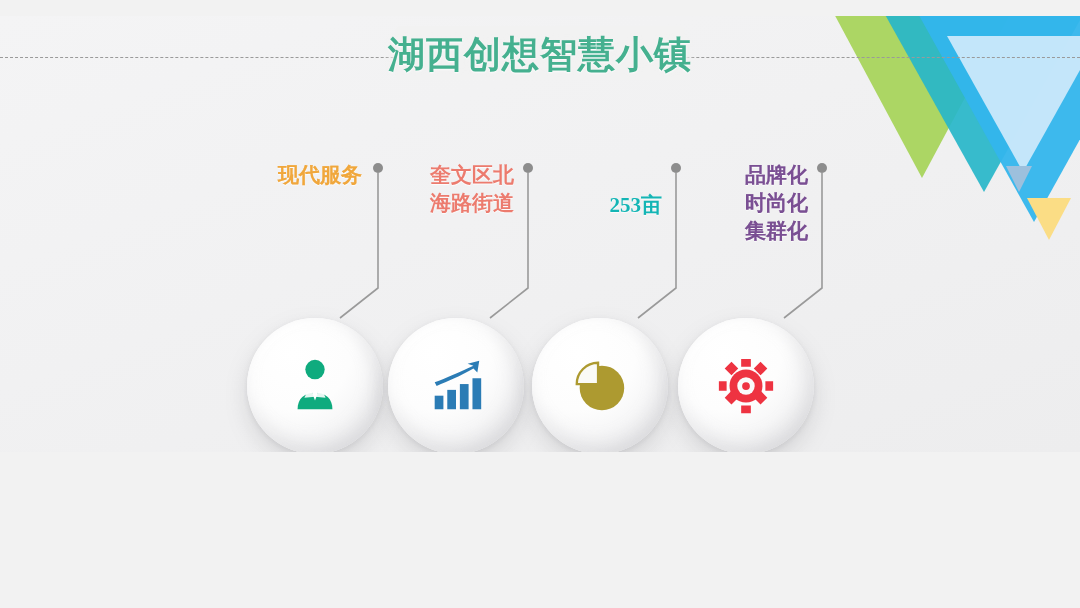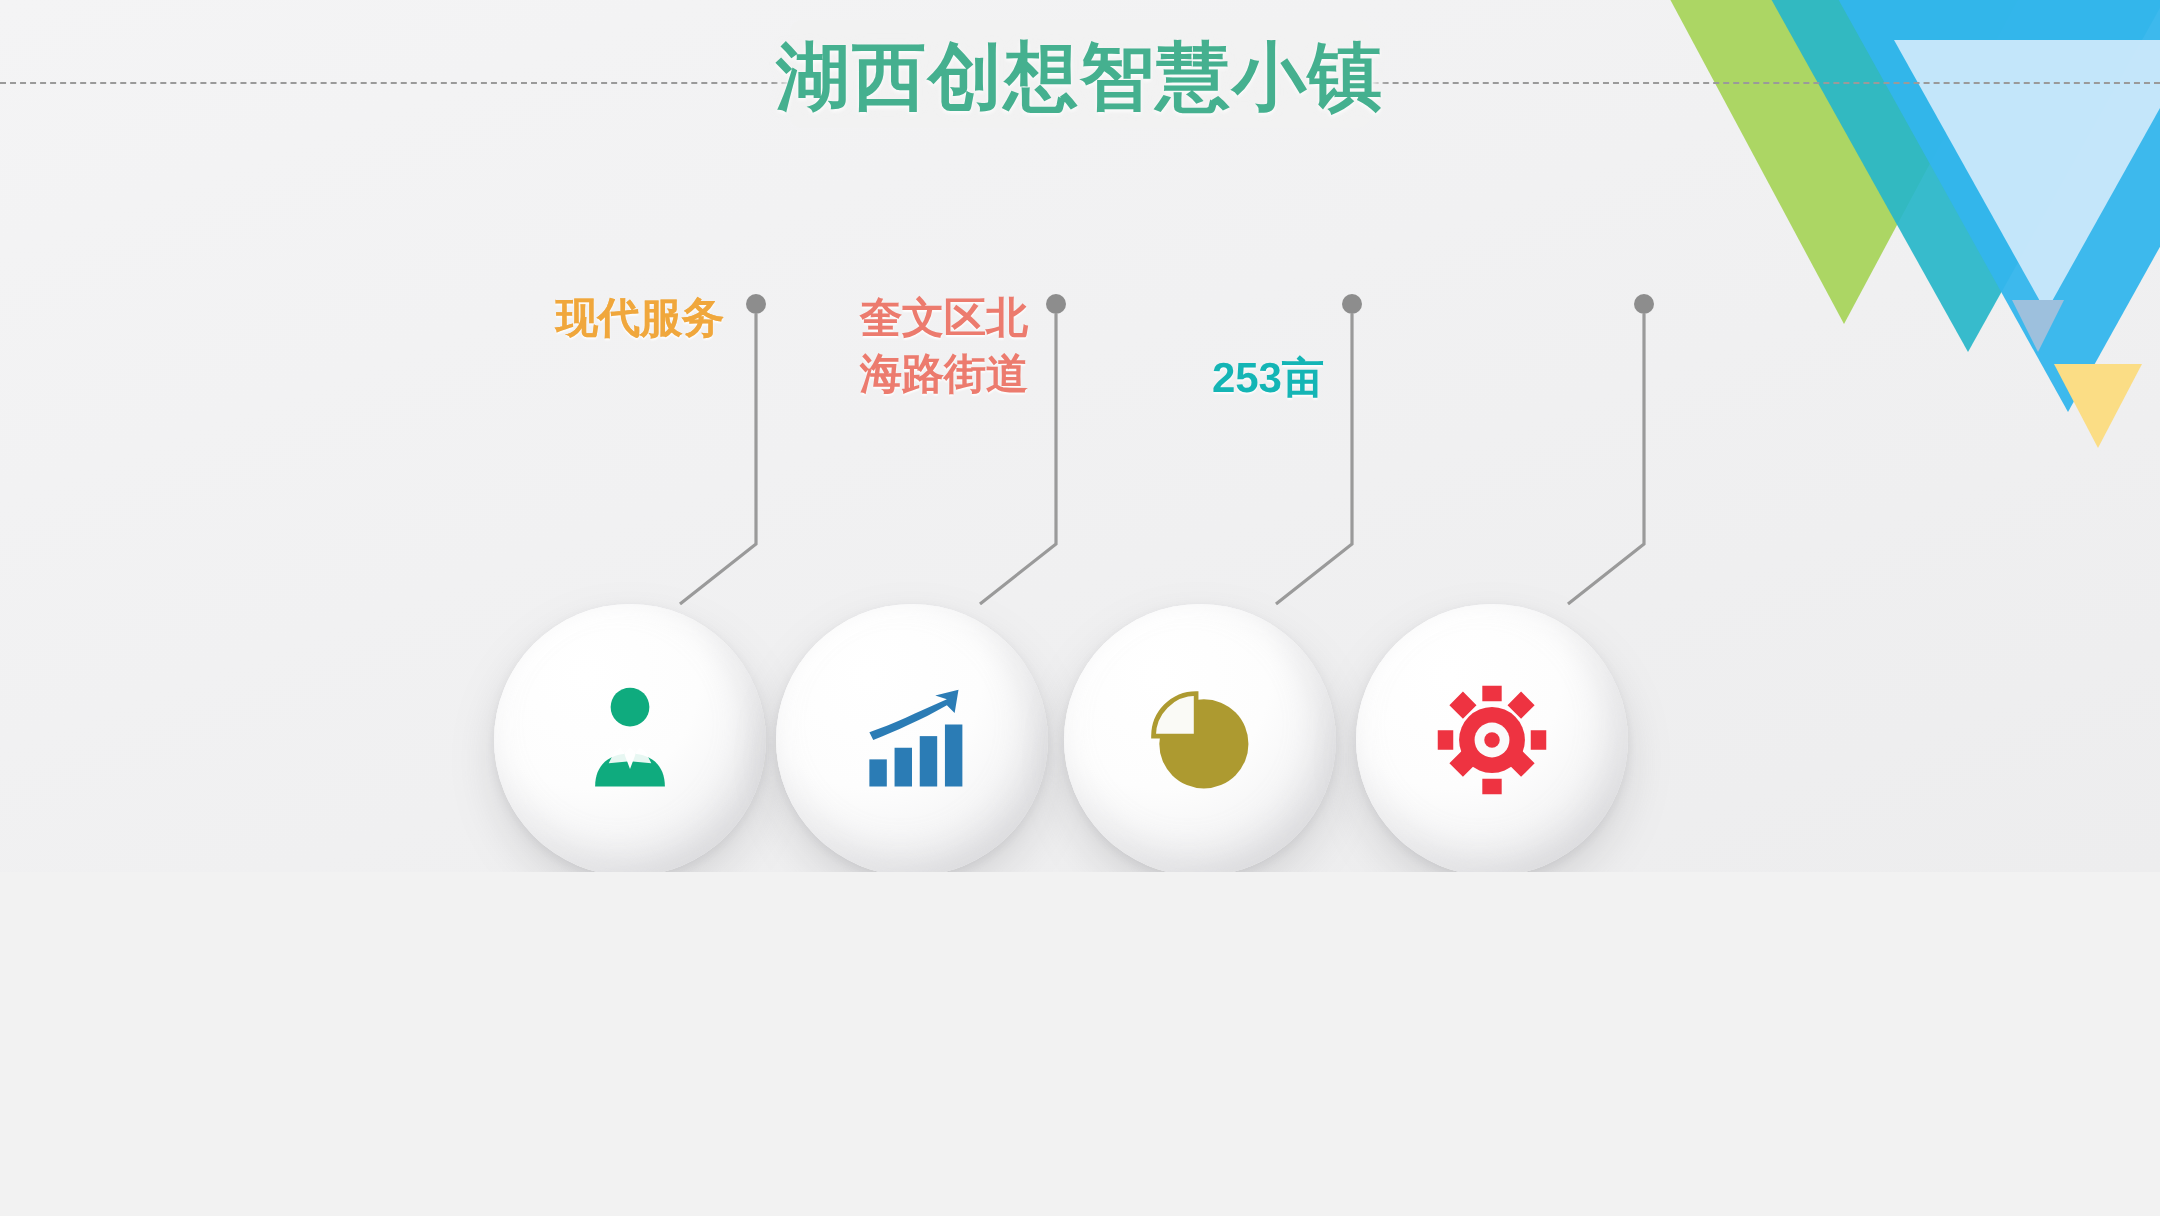--- a/index.html
+++ b/index.html
@@ -9,25 +9,26 @@
   body {
     width: 1080px;
     height: 608px;
     background: #f2f2f2;
     font-family: "Liberation Sans", "DejaVu Sans", sans-serif;
     overflow: hidden;
     position: relative;
   }
   #slide {
     position: absolute;
-    left: 0; top: 0;
+    left: 0; top: 16px;
     width: 1080px;
     height: 436px;
     background: linear-gradient(160deg, #f4f4f5 0%, #f1f1f2 45%, #ededee 100%);
     overflow: hidden;
+    font-family: Liberation Serif, serif;
   }
 
   
   .deco { position: absolute; top: 0; right: 0; width: 250px; height: 240px; }
   .tri { position: absolute; width: 0; height: 0; }
 
   .tri-green {
     border-left: 90px solid transparent;
     border-right: 90px solid transparent;
     border-top: 168px solid #a8d45c;
@@ -190,20 +191,23 @@
     <path d="M676,157 L676,272 L638,302" stroke="#9a9a9a" stroke-width="1.6" fill="none"></path>
 
     <circle cx="822" cy="152" r="5" fill="#8d8d8d"></circle>
     <path d="M822,157 L822,272 L784,302" stroke="#9a9a9a" stroke-width="1.6" fill="none"></path>
   </svg>
 
   <div class="label label-1" style="right:566px; top:146px; width:130px;">奎文区北
 海路街道</div>
   <div class="label label-0" style="right:718px; top:146px; width:180px;">现代服务</div>
   <div class="label label-2" style="right:418px; top:146px; width:130px;margin-top:30px;">253亩</div>
+  <div class="label label-3" style="right:272px; top:146px; width:110px;">品牌化
+时尚化
+集群化</div>
 
   <div class="reflection" style="left:247px; top:442px;">
     <svg class="ico" viewBox="0 0 64 64">
       <circle cx="32" cy="15" r="10" fill="#0fab7e"></circle>
       <path d="M14 56c0-11 7-17 18-17s18 6 18 17z" fill="#0fab7e"></path>
       <path d="M29 39 L32 47 L35 39 L32 36z" fill="#ffffff"></path>
     </svg>
   </div>
   <div class="reflection" style="left:388px; top:442px;">
     <svg class="ico" viewBox="0 0 64 64">

